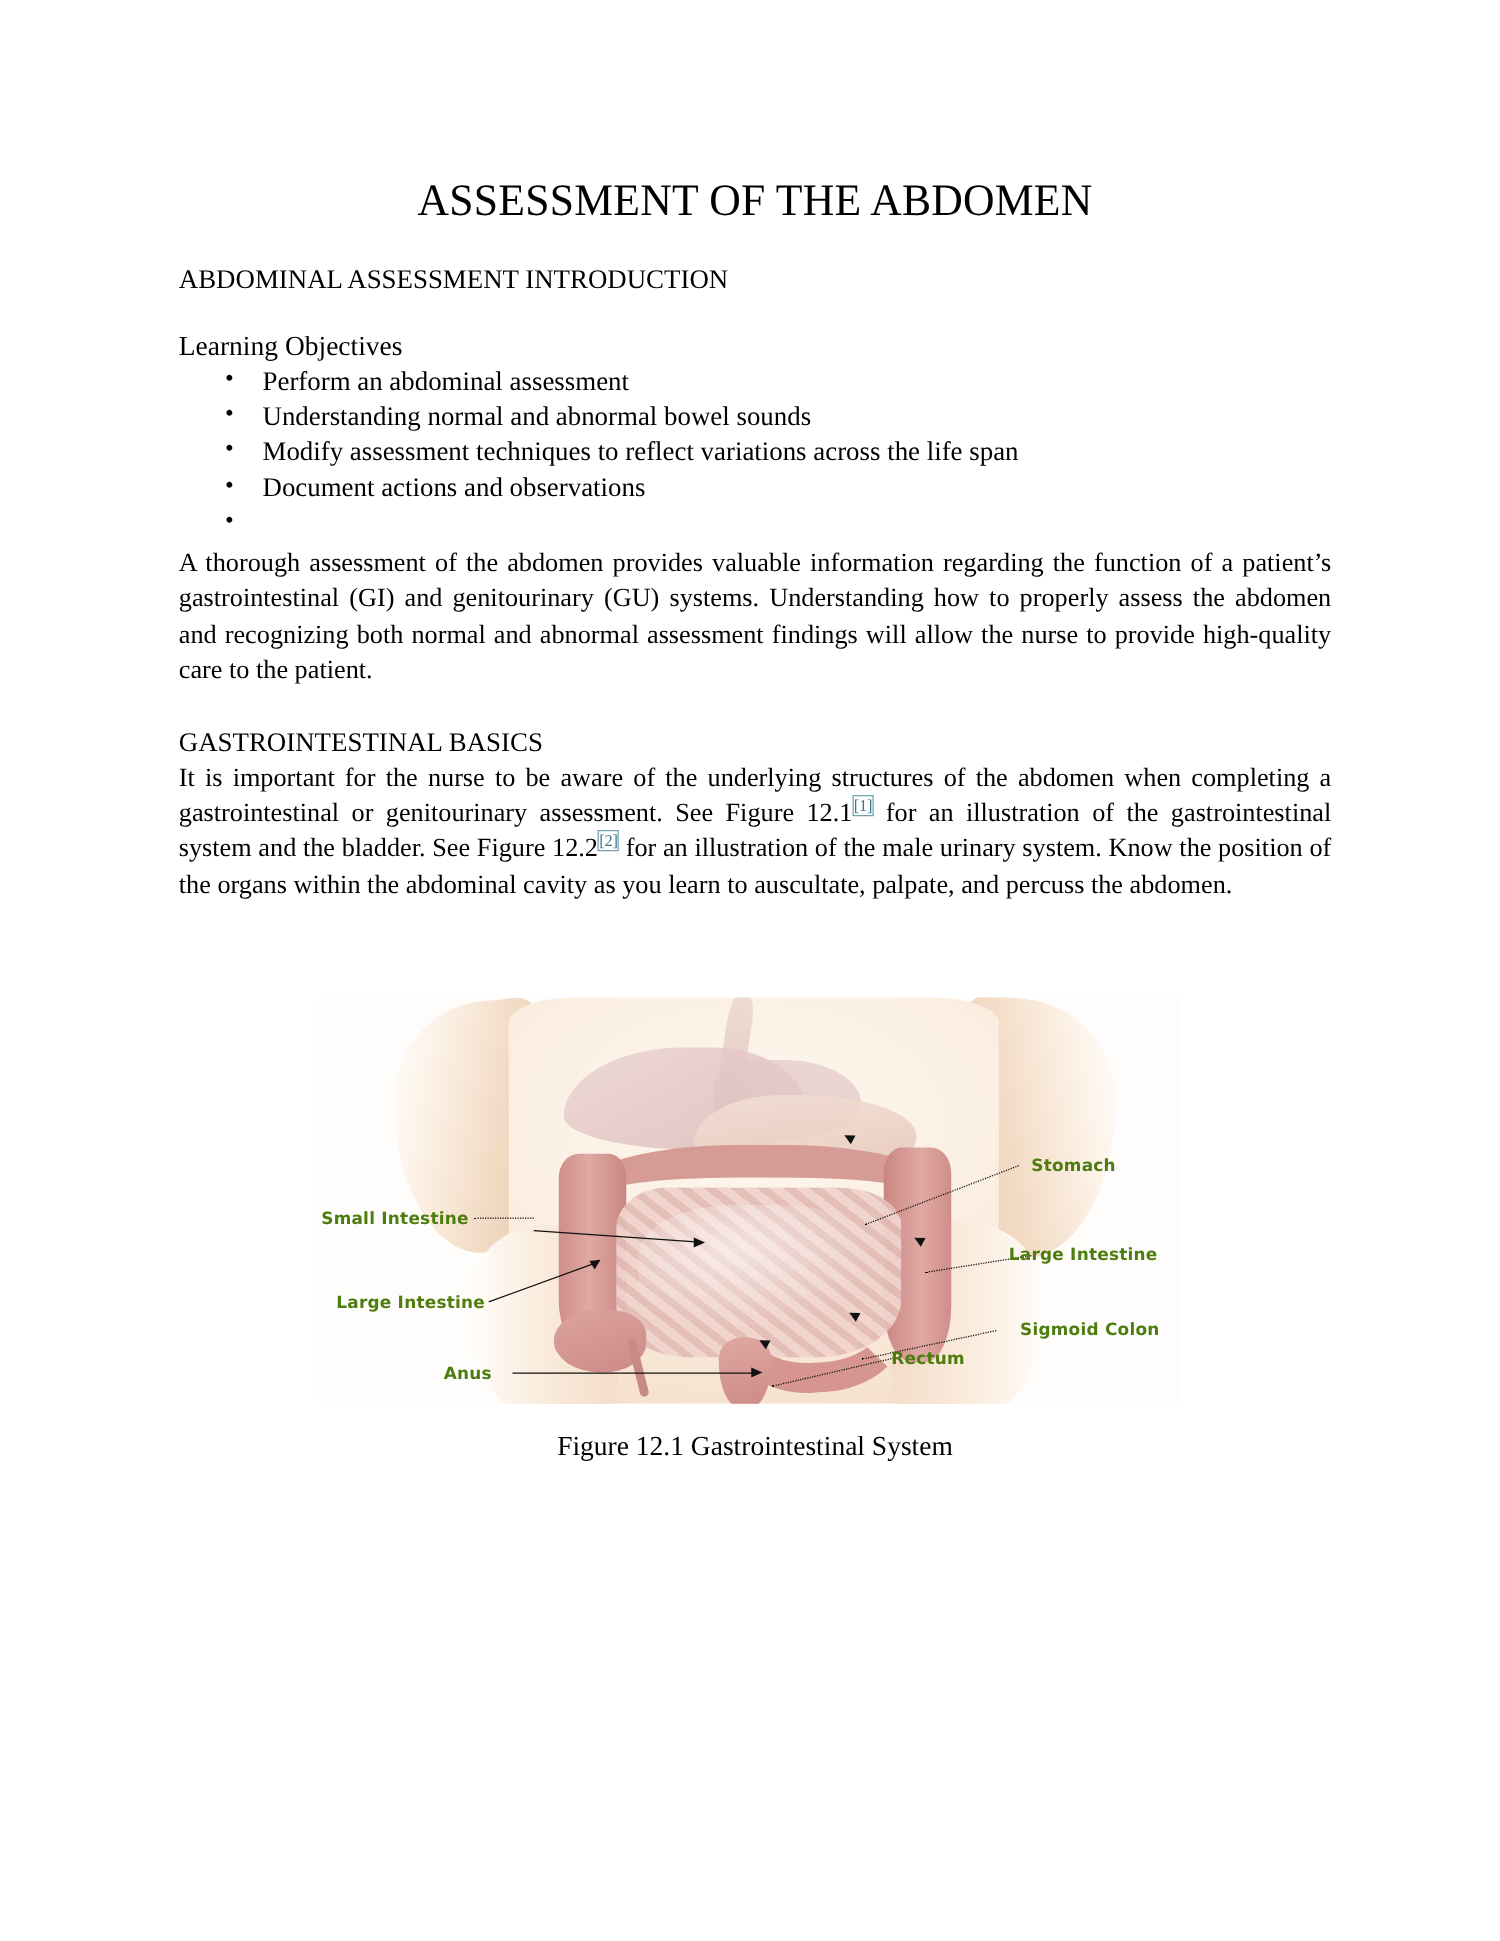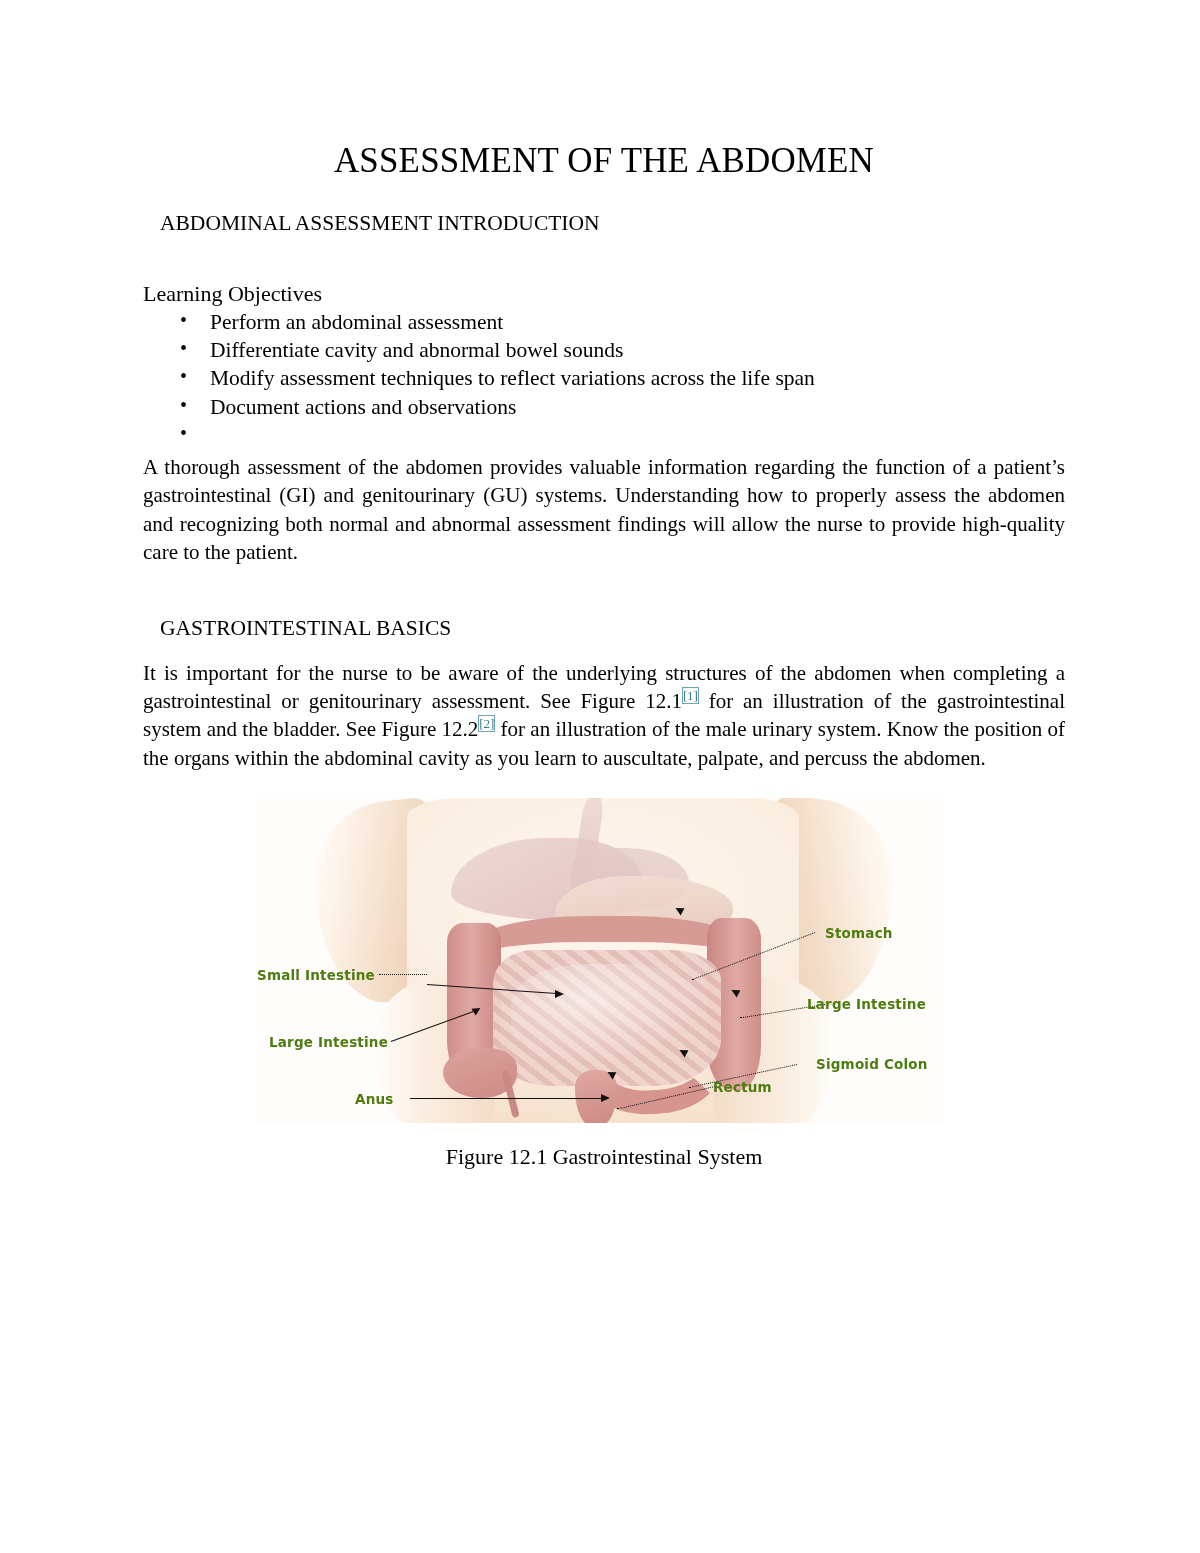--- a/index.html
+++ b/index.html
@@ -40,21 +40,21 @@
     margin: 0 0 30px 0;
     font-weight: 400;
     font-stretch: semi-condensed;
     transform: scaleX(0.97);
     transform-origin: center top;
   }
 
   .section-heading {
     font-size: 21.5px;
     line-height: 1.25;
-    margin: 17px;
+    margin: 0;
     font-weight: 400;
   }
 
   .lo-heading {
     font-size: 22px;
     font-weight: normal;
     line-height: 1.25;
     margin: 0;
   }
 
@@ -293,21 +293,21 @@
     <h1 class="doc-title">ASSESSMENT OF THE ABDOMEN</h1>
 
     <div class="section-heading">ABDOMINAL ASSESSMENT INTRODUCTION</div>
 
     <div class="gap-md"></div>
 
     <div class="lo-heading">Learning Objectives</div>
 
     <ul class="objectives">
       <li><span class="bullet">•</span><span>Perform an abdominal assessment</span></li>
-      <li><span class="bullet">•</span><span>Differentiate cavity and abnormal bowel sounds</span></li>
+      <li><span class="bullet">•</span><span>Understanding normal and abnormal bowel sounds</span></li>
       <li><span class="bullet">•</span><span>Modify assessment techniques to reflect variations across the life span</span></li>
       <li><span class="bullet">•</span><span>Document actions and observations</span></li>
       <li><span class="bullet">•</span></li>
     </ul>
 
     <div class="gap-lg"></div>
 
     <p class="body">A thorough assessment of the abdomen provides valuable information regarding the function of a patient’s gastrointestinal (GI) and genitourinary (GU) systems. Understanding how to properly assess the abdomen and recognizing both normal and abnormal assessment findings will allow the nurse to provide high-quality care to the patient.</p>
 
     <div class="gap-lg"></div>

